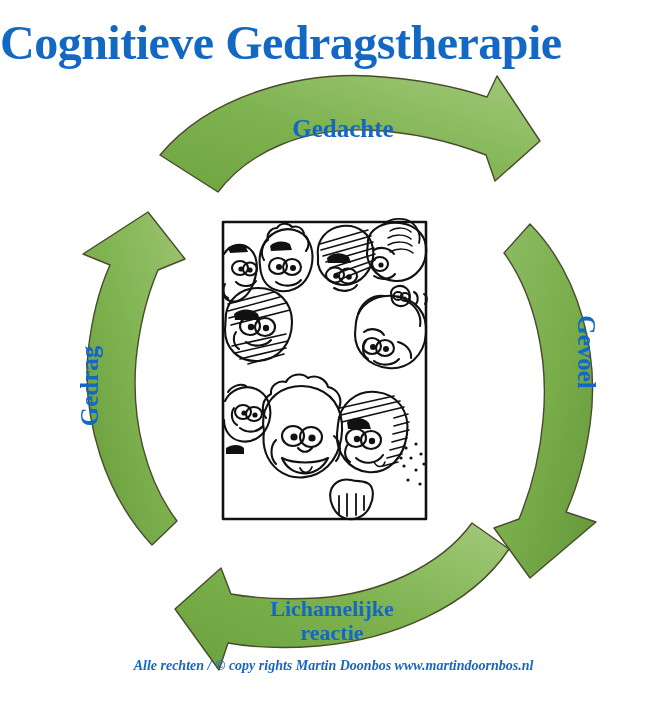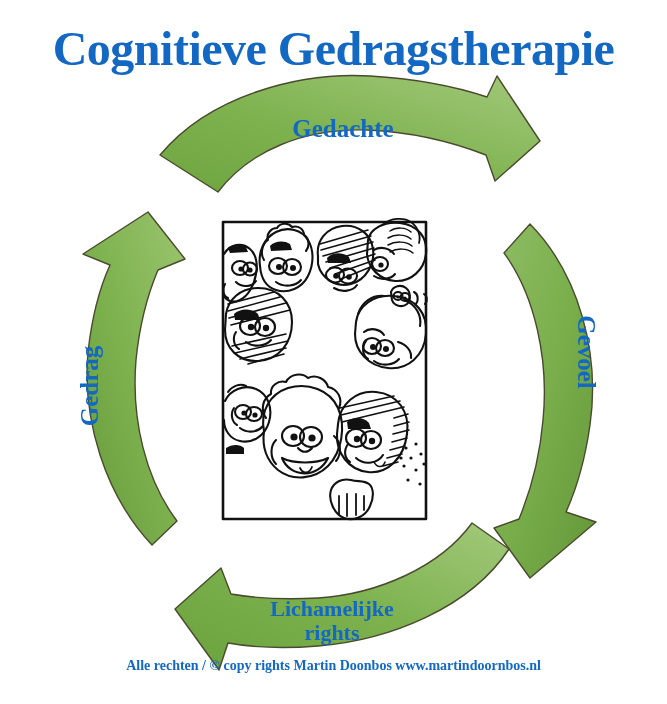--- a/index.html
+++ b/index.html
@@ -15,23 +15,22 @@
     width: 667px;
     height: 704px;
     background: #ffffff;
     overflow: hidden;
   }
 
   
   #title {
     position: absolute;
     left: 0;
-    top: 21px;
+    top: 15px;
     width: 667px;
-    text-align: center;
     font-family: "Liberation Serif", serif;
     font-weight: bold;
     font-size: 48px;
     line-height: 56px;
     letter-spacing: -0.5px;
     color: #1268c3;
     white-space: nowrap;
   }
 
   
@@ -97,20 +96,21 @@
     position: absolute;
     left: 0;
     top: 658px;
     width: 667px;
     text-align: center;
     font-family: "Liberation Serif", serif;
     font-weight: bold;
     font-size: 14px;
     color: #1268c3;
     white-space: nowrap;
+    font-style: italic;
   }
 </style>
 </head>
 <body>
 
 <div id="canvas">
 
   <div id="title">Cognitieve Gedragstherapie</div>
 
   <svg id="cycle" viewBox="0 0 667 704">
@@ -183,21 +183,21 @@
   </svg>
 
   <div class="arrow-label" id="label-gedachte">Gedachte</div>
 
   <div class="arrow-label" id="label-gevoel">Gevoel</div>
 
   <div class="arrow-label" id="label-gedrag">Gedrag</div>
 
   <div class="arrow-label" id="label-lichamelijke">
     <span>Lichamelijke</span><br>
-    <span>rights</span>
+    <span>reactie</span>
   </div>
 
   <div id="illustration">
     <svg viewBox="0 0 232 330" width="232" height="330">
       <g fill="none" stroke="#111111" stroke-width="2.1" stroke-linecap="round" stroke-linejoin="round">
 
         <rect x="15" y="26" width="203" height="297" fill="#ffffff" stroke="#111111" stroke-width="2.6"></rect>
 
         <g clip-path="none">
 

